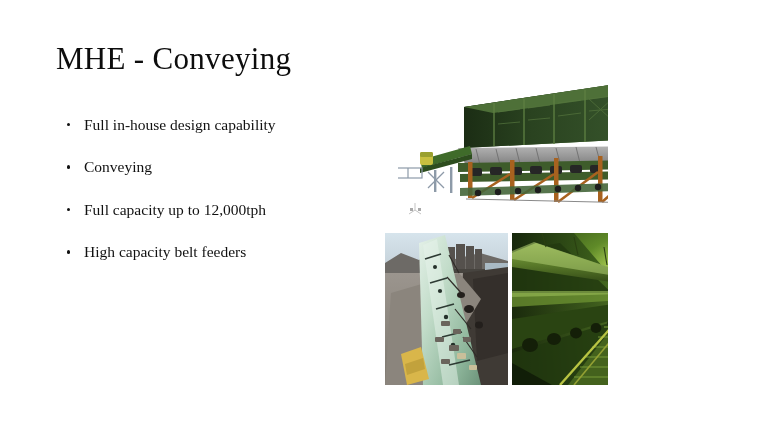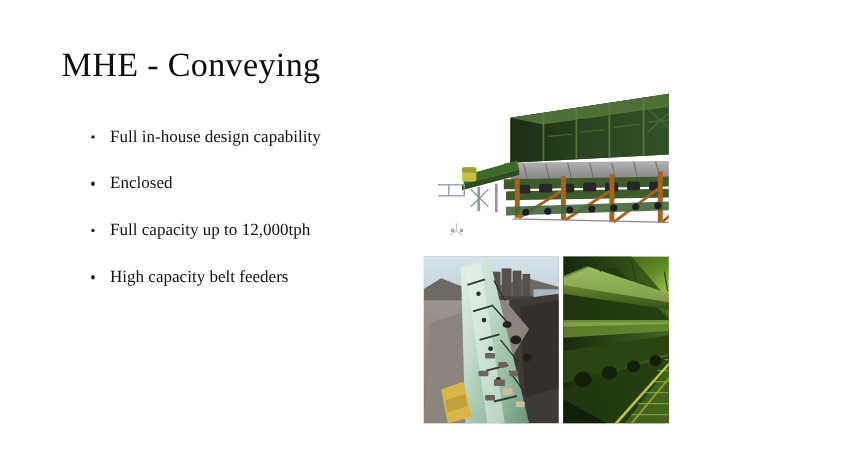--- a/index.html
+++ b/index.html
@@ -29,21 +29,21 @@
     font-weight: 400;
     color: #0d0d0d;
     letter-spacing: 0.3px;
     white-space: nowrap;
     line-height: 1.1;
   }
 
   
   #bullet-list {
     position: absolute;
-    left: 80px;
+    left: 64px;
     top: 115px;
     width: 300px;
     list-style: none;
     margin: 0;
     padding: 0;
   }
   #bullet-list li {
     position: relative;
     padding-left: 20px;
     margin-bottom: 23px;
@@ -103,21 +103,21 @@
 
   <div id="slide-title">MHE - Conveying</div>
 
   <ul id="bullet-list">
     <li>
       <span class="bullet-dot"></span>
       <span>Full in-house design capability</span>
     </li>
     <li>
       <span class="bullet-dot"></span>
-      <span>Enclosed</span>
+      <span>Conveying</span>
     </li>
     <li>
       <span class="bullet-dot"></span>
       <span>Full capacity up to 12,000tph</span>
     </li>
     <li>
       <span class="bullet-dot"></span>
       <span>High capacity belt feeders</span>
     </li>
   </ul>

